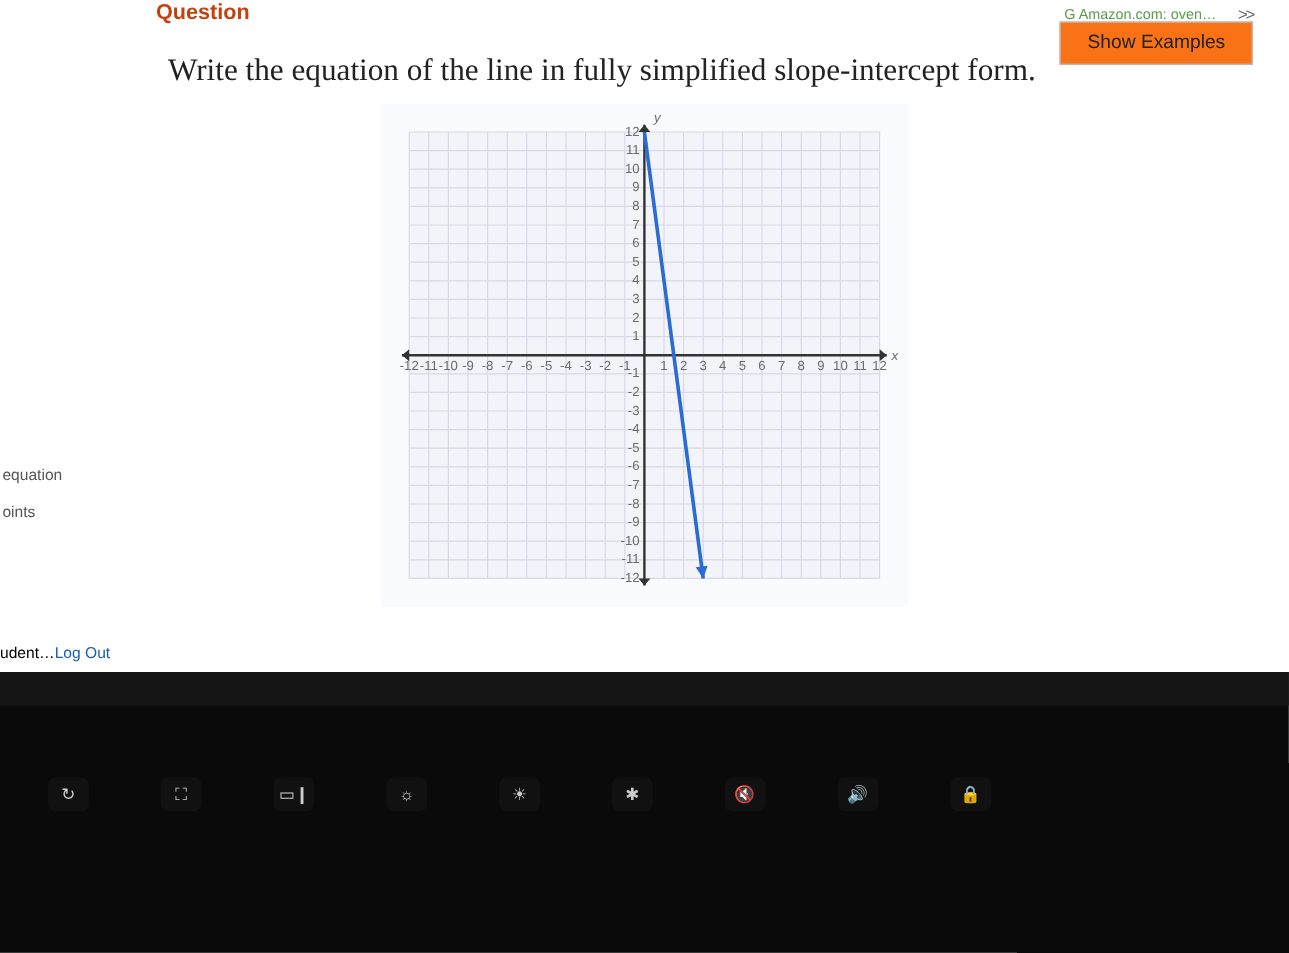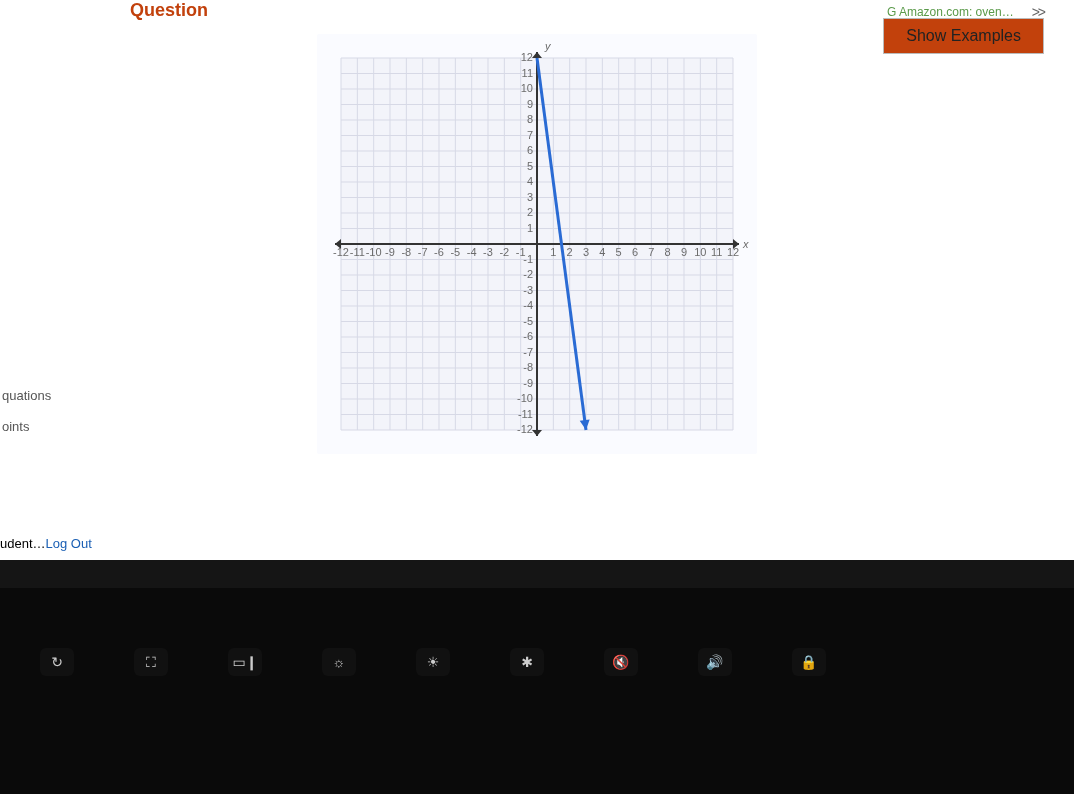--- a/index.html
+++ b/index.html
@@ -26,21 +26,21 @@
       padding: 4px 10px 6px 0;
       font-family: Arial, sans-serif;
       font-size: 13px;
       color: #444;
     }
     .tab-text { color:#5a9a4a; font-size:12px; white-space:nowrap; }
     .chevrons { font-size: 14px; color:#666; letter-spacing:-2px; }
     .show-examples {
       border: 1px solid #bbb;
       padding: 8px 22px;
-      background: #c2410c;
+      background: #f97316;
       font-family: Arial, sans-serif;
       font-size: 16px;
       color: #222;
       cursor: pointer;
       position:absolute;
       top:18px;
       right:30px;
     }
     .prompt {
       font-size: 26px;
@@ -121,23 +121,24 @@
 <div class="screen">
   <div class="question-crop">Question</div>
 
   <div class="top-bar">
     <span class="tab-text">G <span>Amazon.com: oven…</span></span>
     <span class="chevrons">&gt;&gt;</span>
   </div>
 
   <button class="show-examples">Show Examples</button>
 
+  <p class="prompt">Write the equation of the line in fully simplified slope-intercept form.</p>
 
   <div class="left-edge">
-    <div>quations</div>
+    <div>equation</div>
     <div>oints</div>
   </div>
   <div class="logout">
     <span>udent…</span><a href="#">Log Out</a>
   </div>
 
   <div class="graph-wrap">
     <svg id="graph-svg" width="440" height="420" viewBox="0 0 440 420">
         <rect x="24" y="24" width="392" height="372" fill="#f3f4fa"></rect>
         <line x1="24" y1="24" x2="24" y2="396" stroke="#d7d9e6" stroke-width="1"></line>

